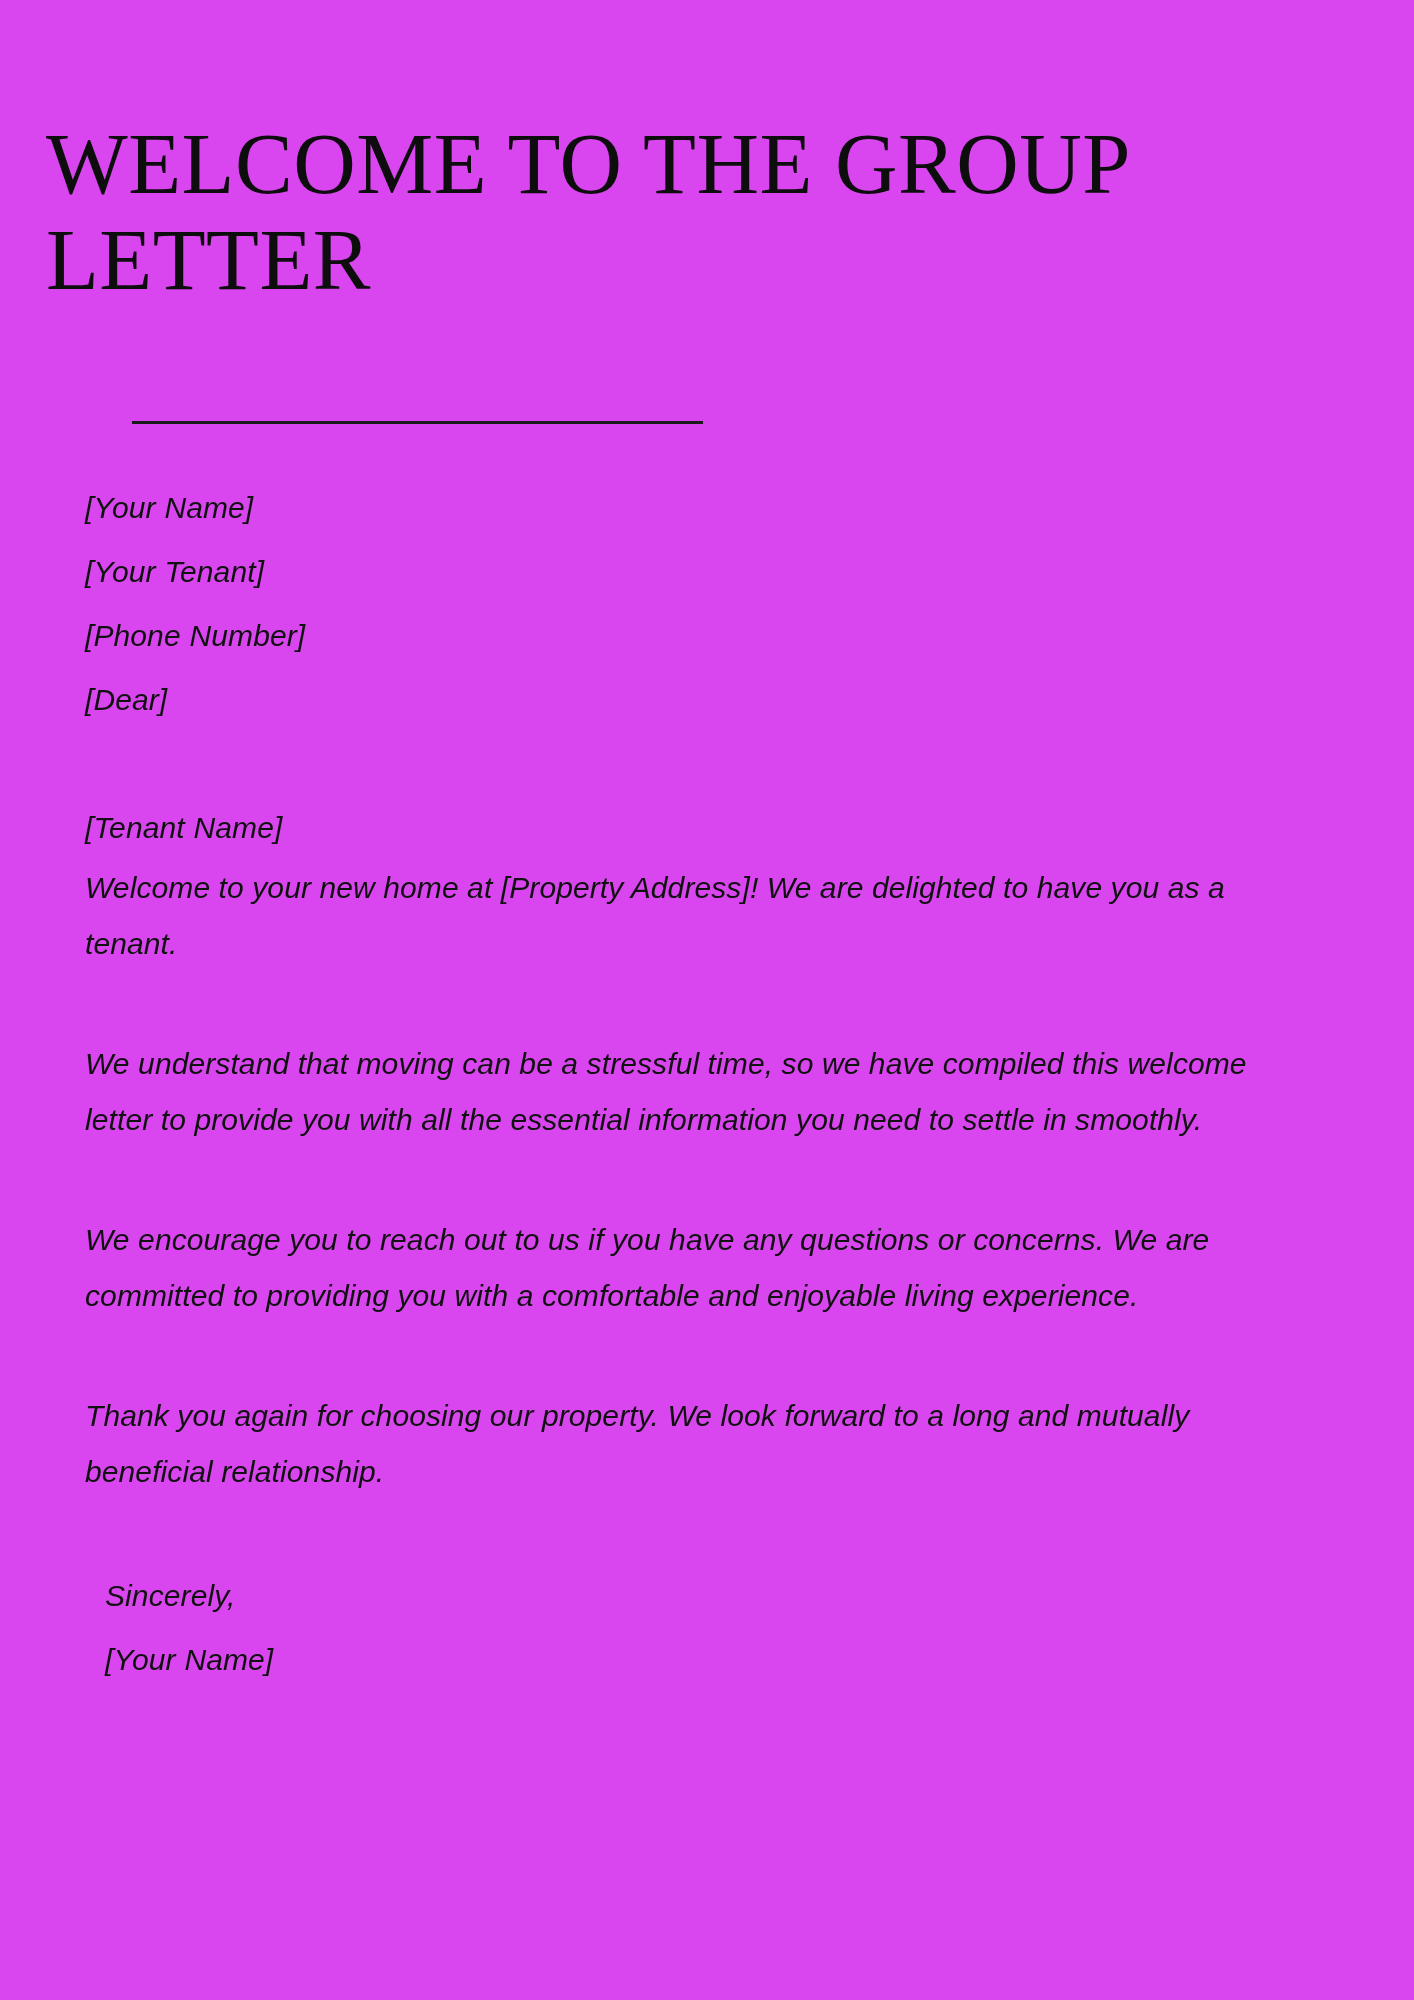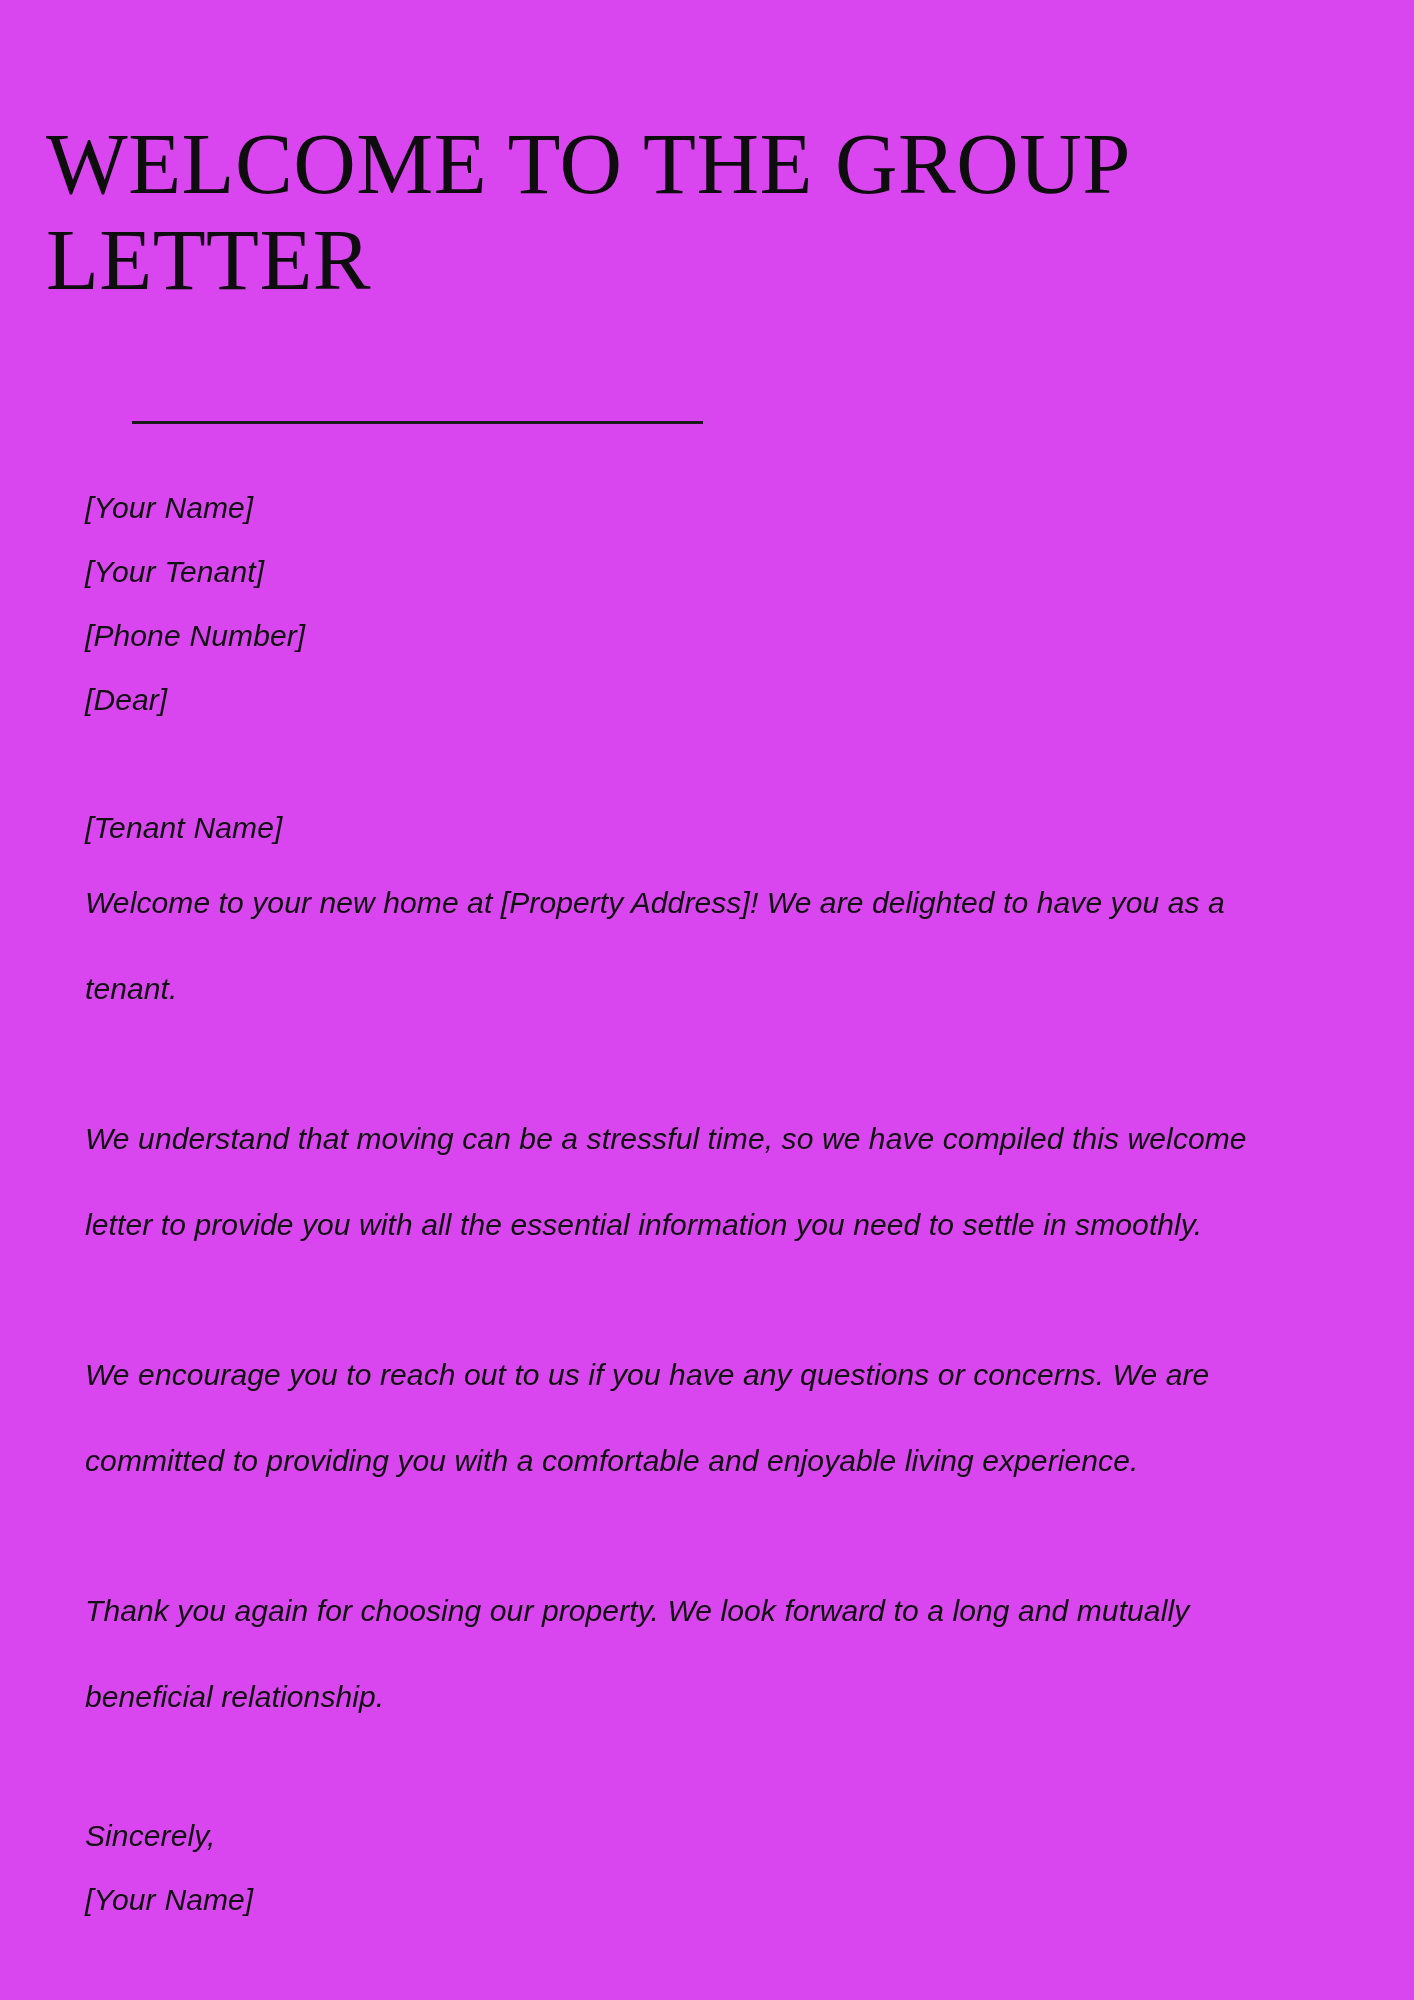--- a/index.html
+++ b/index.html
@@ -57,35 +57,36 @@
     top: 476px;
     width: 1190px;
   }
 
   .block {
     margin: 0 0 64px 0;
     font-style: italic;
   }
   .block:last-child {
     margin-bottom: 0;
+    margin-left: 20px;
   }
 
   .line {
     font-size: 30px;
     line-height: 64px;
     font-weight: 400;
     letter-spacing: 0.1px;
     color: #111111;
     white-space: pre-wrap;
     word-spacing: 0.4px;
   }
 
   .para {
     font-size: 30px;
-    line-height: 86px;
+    line-height: 56px;
     font-weight: 400;
     letter-spacing: 0.1px;
     color: #111111;
     margin: 0;
     text-align: left;
   }
 </style>
 </head>
 <body>
 

